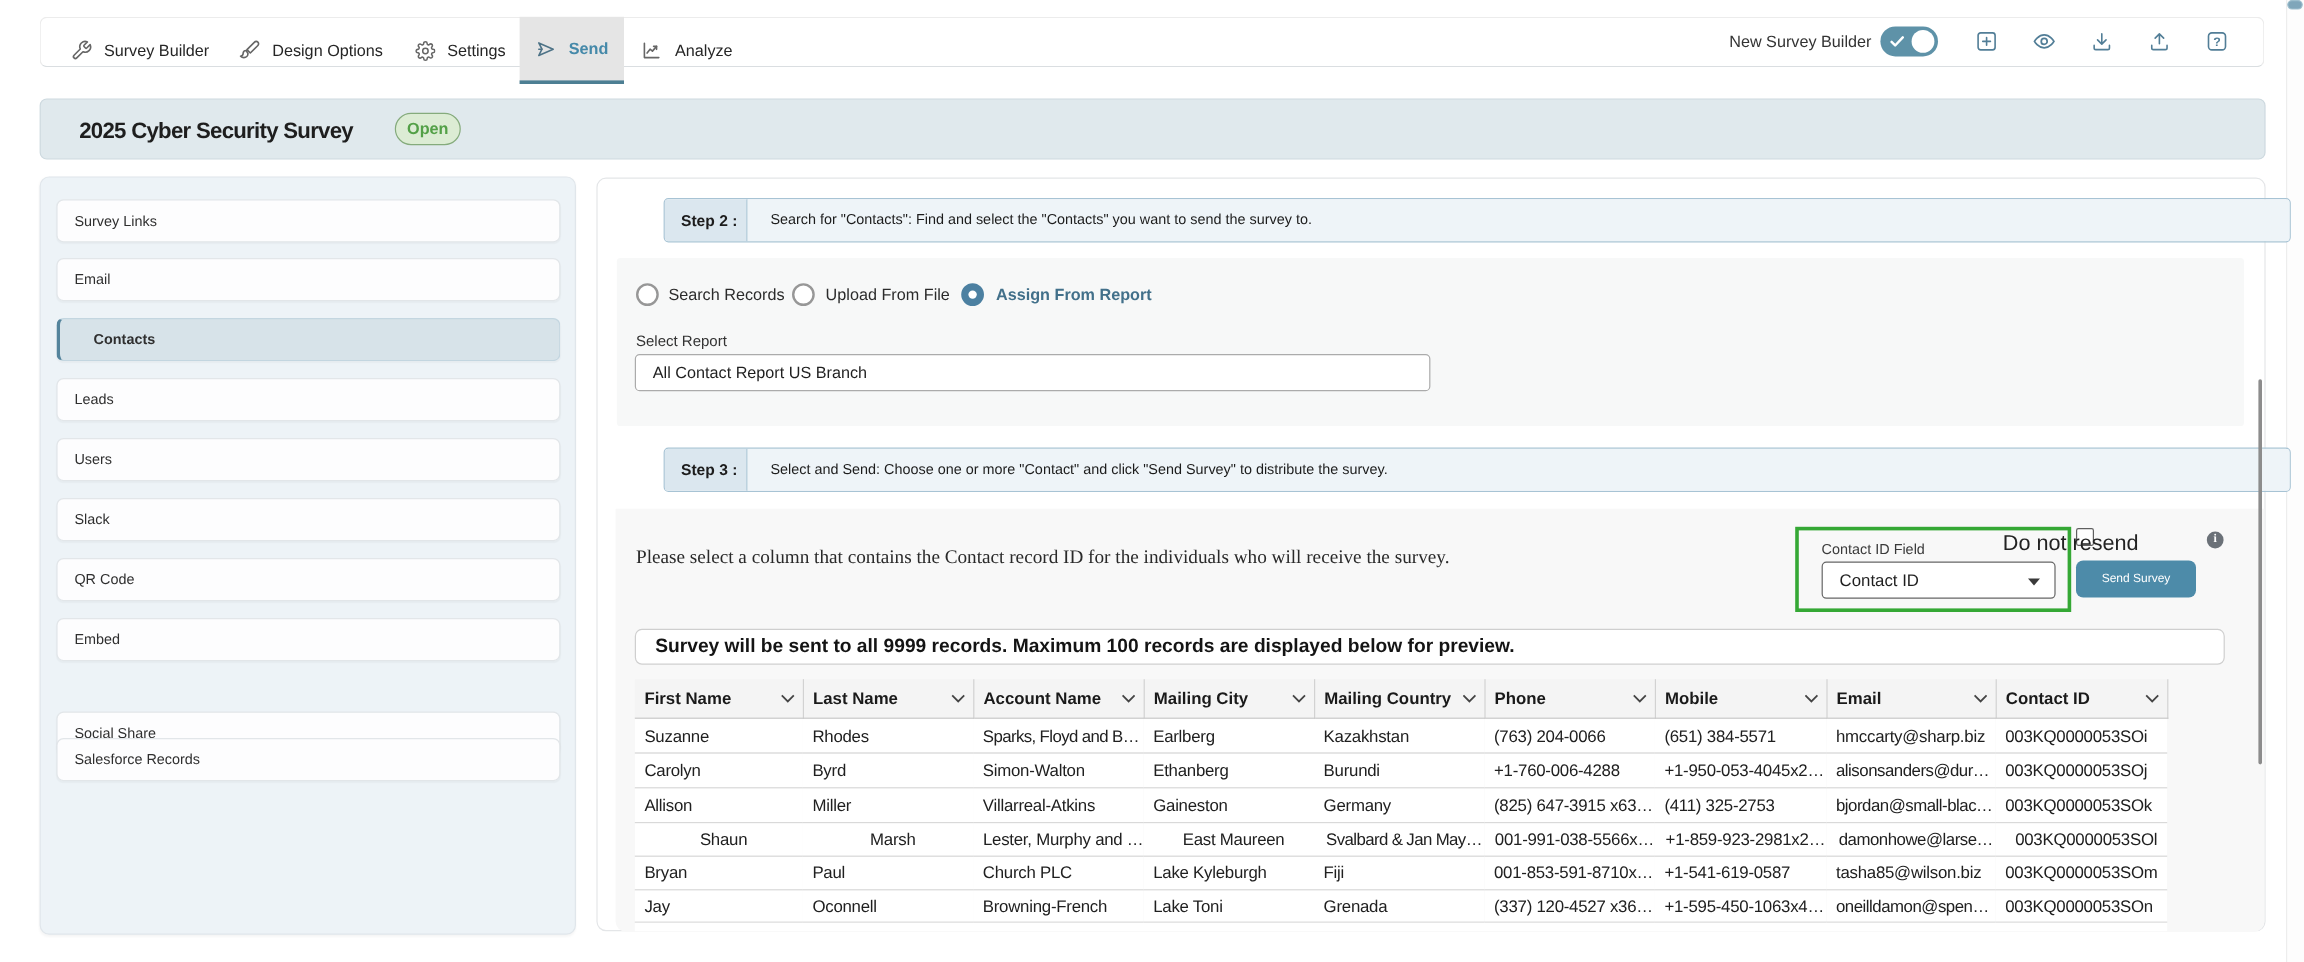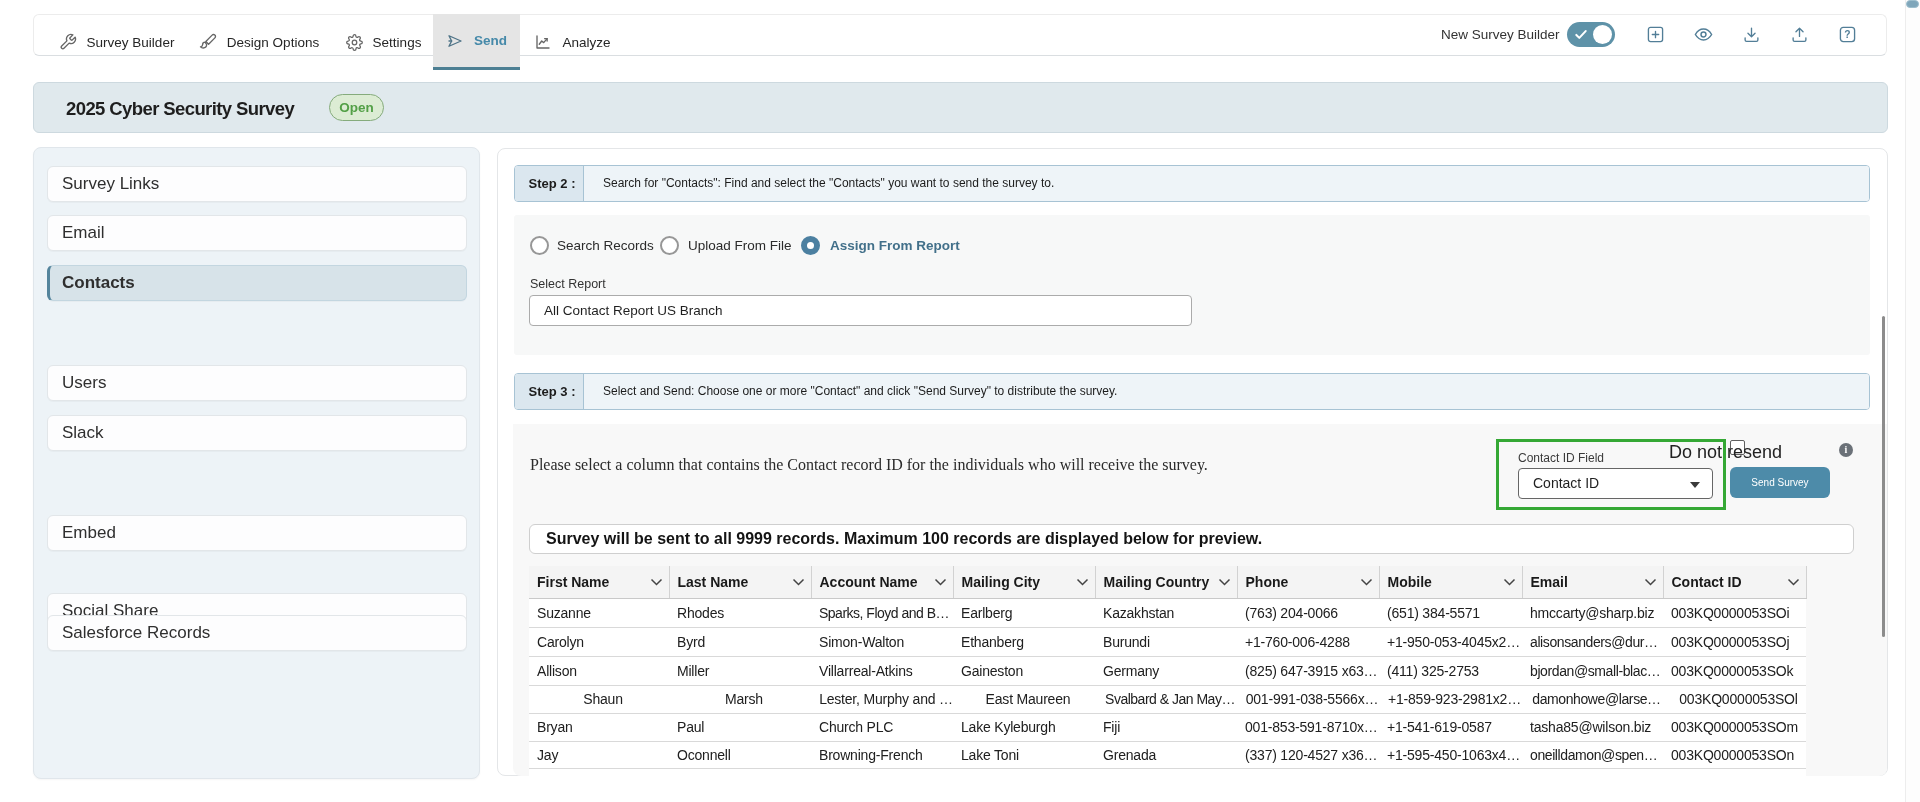--- a/index.html
+++ b/index.html
@@ -15,25 +15,25 @@
 .nsb { left:1441px; top:14px; height:42px; line-height:42px; font-size:13.5px; color:#333; }
 .toggle { left:1567px; top:22px; width:48px; height:25px; background:#5e92a8; border-radius:13px; }
 .knob { position:absolute; right:3px; top:3px; width:19px; height:19px; background:#fff; border-radius:50%; }
 .tbicon { top:26px; }
 
 .titlebar { left:33px; top:82px; width:1855px; height:51px; background:#e0e9ed; border:1px solid #cdd9df; border-radius:6px; }
 .title { left:66px; top:98px; font-size:18.5px; letter-spacing:-0.6px; font-weight:bold; color:#1e1e1e; }
 .badge { left:329px; top:94px; width:55px; height:27px; background:#dcecd4; border:1px solid #85ab7c; border-radius:14px; color:#53a047; font-weight:bold; font-size:13.5px; text-align:center; line-height:25px; }
 
 .sidebar { left:33px; top:147px; width:447px; height:632px; background:#edf3f7; border:1px solid #e0e6eb; border-radius:8px; box-shadow:0 1px 2px rgba(0,0,0,0.04); }
-.sitem { position:absolute; left:13px; width:420px; height:36px; background:#fdfdfe; border:1px solid #e2e6e9; border-radius:6px; font-size:17px; color:#2f2f2f; line-height:34px; padding-left:14px; box-shadow:0 1px 1px rgba(0,0,0,0.03); }
-.sitem.active { background:#d7e3e9; border:1px solid #c3d6e0; border-left:3px solid #54849c; font-weight:bold; padding-left:12px; }
+.sitem { position:absolute; left:13px; width:420px; height:36px; background:#fdfdfe; border:1px solid #e2e6e9; border-radius:6px; font-size:12px; color:#2f2f2f; line-height:34px; padding-left:14px; box-shadow:0 1px 1px rgba(0,0,0,0.03); }
+.sitem.active { background:#d7e3e9; border:1px solid #c3d6e0; border-left:3px solid #54849c; font-weight:bold; padding-left:28px; }
 
 .maincard { left:497px; top:148px; width:1391px; height:628px; background:#fff; border:1px solid #e4e6e8; border-radius:8px; }
-.stepbox { display:flex; width:1356px; height:37px; border:1px solid #a7c3d4; border-radius:4px; overflow:hidden; }
+.stepbox { display:flex; width:1356px; height:37px; border:1px solid #a7c3d4; border-radius:4px; overflow:hidden;margin-left:39px; }
 .steplabel { width:69px; background:#dbe7ef; border-right:1px solid #a7c3d4; font-size:13px; font-weight:bold; color:#1c1c1c; text-align:center; line-height:35px; flex:none; padding-left:6px; }
 .stepcontent { flex:1; background:#eef4f8; font-size:12px; color:#1c1c1c; line-height:35px; padding-left:19px; }
 .radiopanel { left:514px; top:215px; width:1356px; height:140px; background:#f7f8f8; border-radius:3px; }
 .radio { position:absolute; width:19px; height:19px; border-radius:50%; background:#fff; border:2px solid #979797; }
 .radio.sel { background:#4c80a1; border:2px solid #4c80a1; }
 .radio.sel::after { content:""; position:absolute; left:4px; top:4px; width:7px; height:7px; background:#fff; border-radius:50%; }
 .rlabel { position:absolute; font-size:13.5px; color:#2b2b2b; }
 .rlabel.sel { font-weight:bold; color:#42708a; }
 .selreport { left:530px; top:277px; font-size:12.5px; color:#333; }
 .selectbox { left:529px; top:295px; width:663px; height:31px; background:#fff; border:1px solid #ababab; border-radius:4px; font-size:13.5px; color:#1f1f1f; line-height:29px; padding-left:14px; }
@@ -135,22 +135,24 @@
     </svg></div>
 
 <div class="abs titlebar"></div>
 <div class="abs title">2025 Cyber Security Survey</div>
 <div class="abs badge">Open</div>
 
 <div class="abs sidebar">
 <div class="sitem" style="top:18px;">Survey Links</div>
 <div class="sitem" style="top:67px;">Email</div>
 <div class="sitem active" style="top:117px;">Contacts</div>
+<div class="sitem" style="top:167px;">Leads</div>
 <div class="sitem" style="top:217px;">Users</div>
 <div class="sitem" style="top:267px;">Slack</div>
+<div class="sitem" style="top:317px;">QR Code</div>
 <div class="sitem" style="top:367px;">Embed</div>
 <div class="sitem" style="top:417px;margin-top:28px;">Social Share</div>
 <div class="sitem" style="top:467px;">Salesforce Records</div>
 </div>
 
 <div class="abs maincard"></div>
 <div class="abs greysec"></div>
 <div class="abs stepbox" style="left:514px; top:165px;">
 <div class="steplabel">Step 2 :</div>
 <div class="stepcontent">Search for "Contacts": Find and select the "Contacts" you want to send the survey to.</div>

